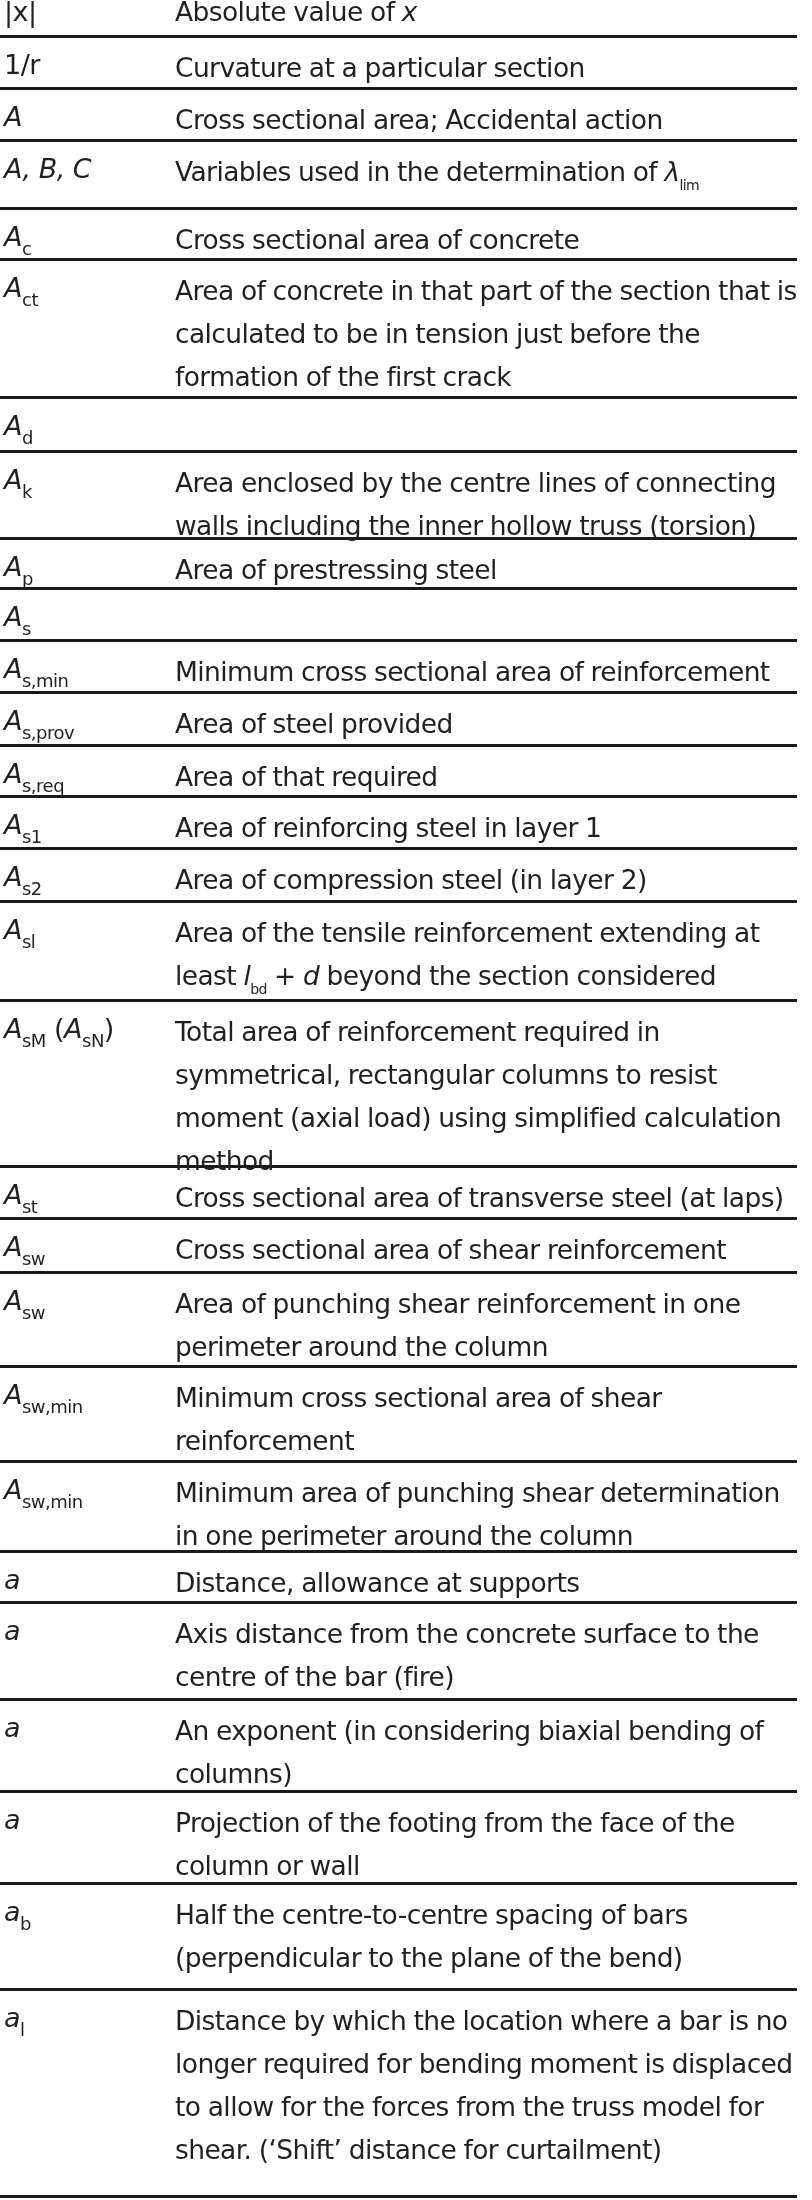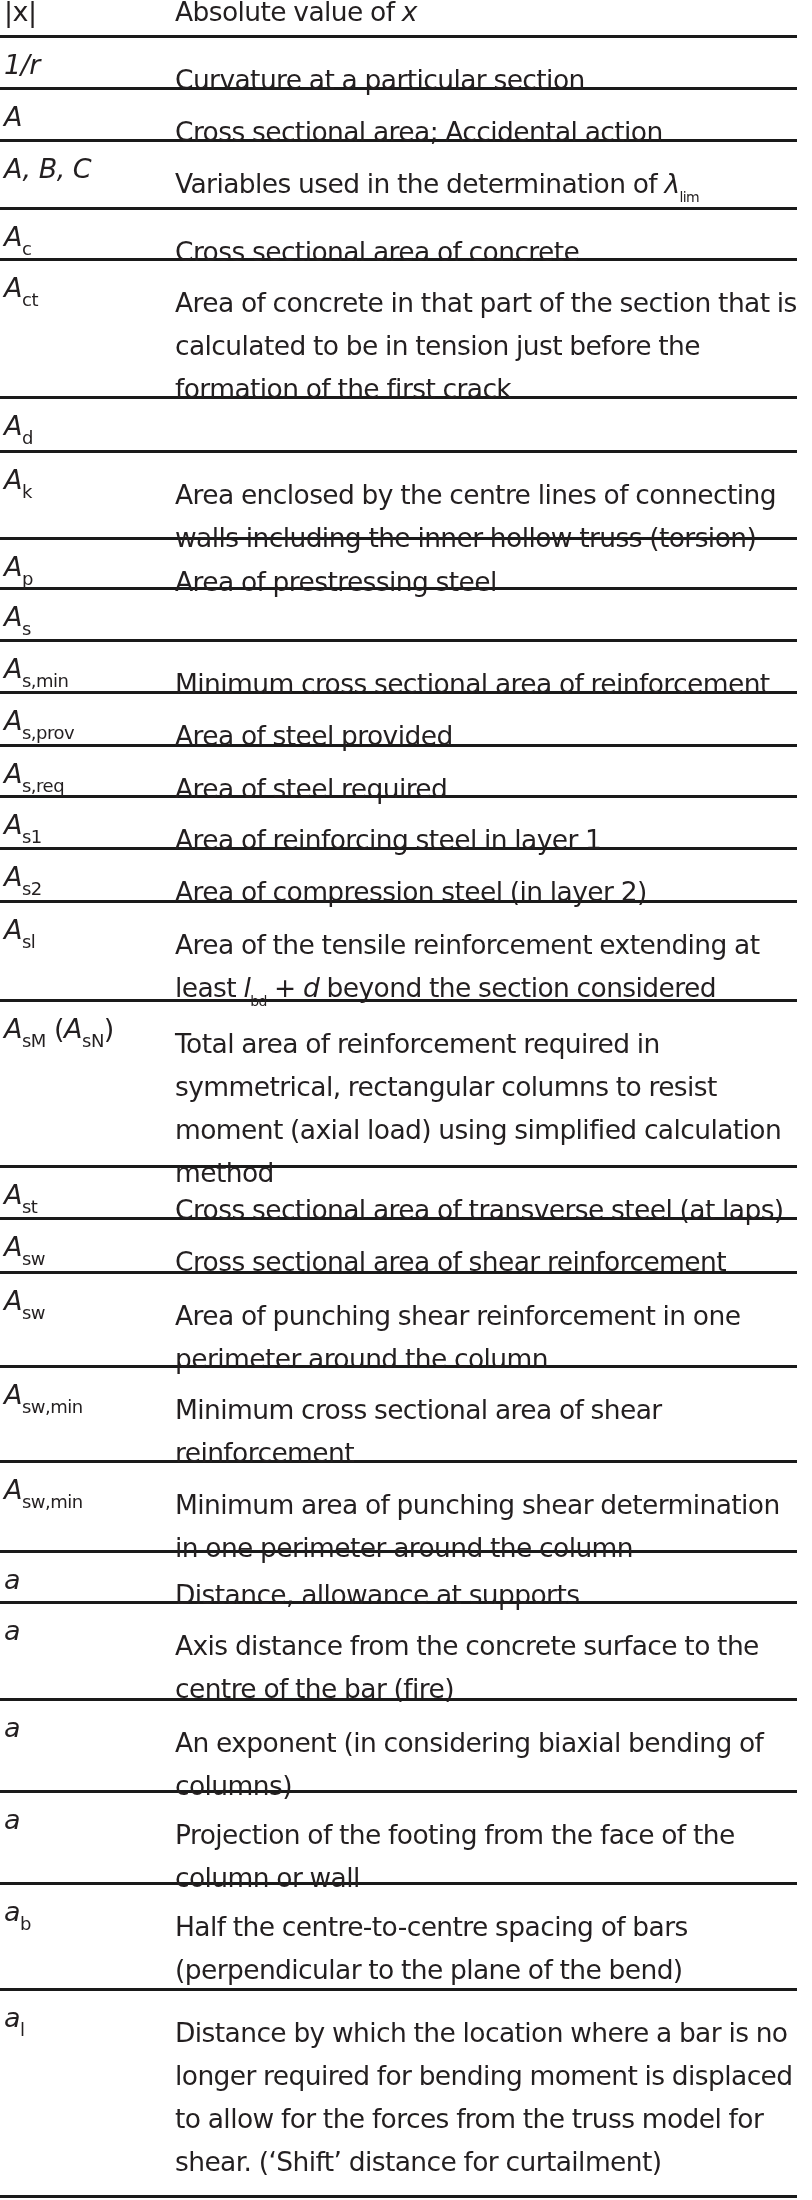--- a/index.html
+++ b/index.html
@@ -44,21 +44,21 @@
     font-size: 18px;
     font-style: normal;
     vertical-align: -9px;
     line-height: 0;
     letter-spacing: -0.5px;
   }
   .desc {
     flex: 1 1 auto;
     font-size: 26.5px;
     line-height: 43px;
-    padding-top: 20px;
+    padding-top: 8px;
     padding-right: 0;
     letter-spacing: -0.6px;
     word-spacing: -0.5px;
   }
   .desc .it { font-style: italic; }
   .desc sub {
     font-size: 14px;
     vertical-align: -9px;
     line-height: 0;
   }
@@ -68,21 +68,21 @@
 <body>
 
 <div class="table">
 
   <div class="row top-row" style="height:38px">
     <div class="sym"><span>|x|</span></div>
     <div class="desc"><span>Absolute value of </span><span class="it">x</span></div>
   </div>
 
   <div class="row" style="height:52px">
-    <div class="sym it" style="font-style:italic"><span>1/r</span></div>
+    <div class="sym it" style=""><span>1/r</span></div>
     <div class="desc"><span>Curvature at a particular section</span></div>
   </div>
 
   <div class="row" style="height:52px">
     <div class="sym"><span class="it">A</span></div>
     <div class="desc"><span>Cross sectional area; Accidental action</span></div>
   </div>
 
   <div class="row" style="height:68px">
     <div class="sym"><span class="it">A, B, C</span></div>
@@ -122,21 +122,21 @@
     <div class="desc"><span>Minimum cross sectional area of reinforcement</span></div>
   </div>
 
   <div class="row" style="height:53px">
     <div class="sym"><span class="it">A</span><sub>s,prov</sub></div>
     <div class="desc"><span>Area of steel provided</span></div>
   </div>
 
   <div class="row" style="height:51px">
     <div class="sym"><span class="it">A</span><sub>s,req</sub></div>
-    <div class="desc"><span>Area of steel required</span></div>
+    <div class="desc"><span>Area of that required</span></div>
   </div>
 
   <div class="row" style="height:52px">
     <div class="sym"><span class="it">A</span><sub>s1</sub></div>
     <div class="desc"><span>Area of reinforcing steel in layer 1</span></div>
   </div>
 
   <div class="row" style="height:53px">
     <div class="sym"><span class="it">A</span><sub>s2</sub></div>
     <div class="desc"><span>Area of compression steel (in layer 2)</span></div>

